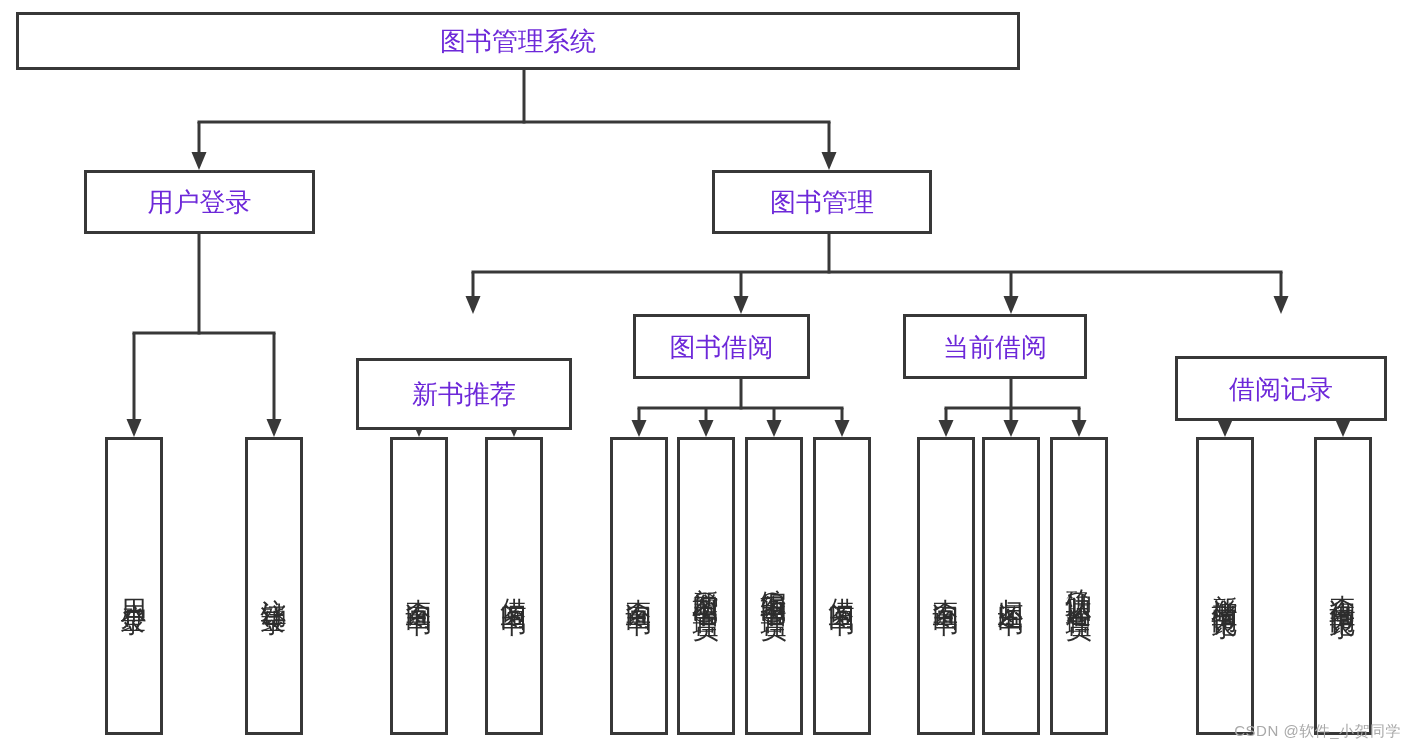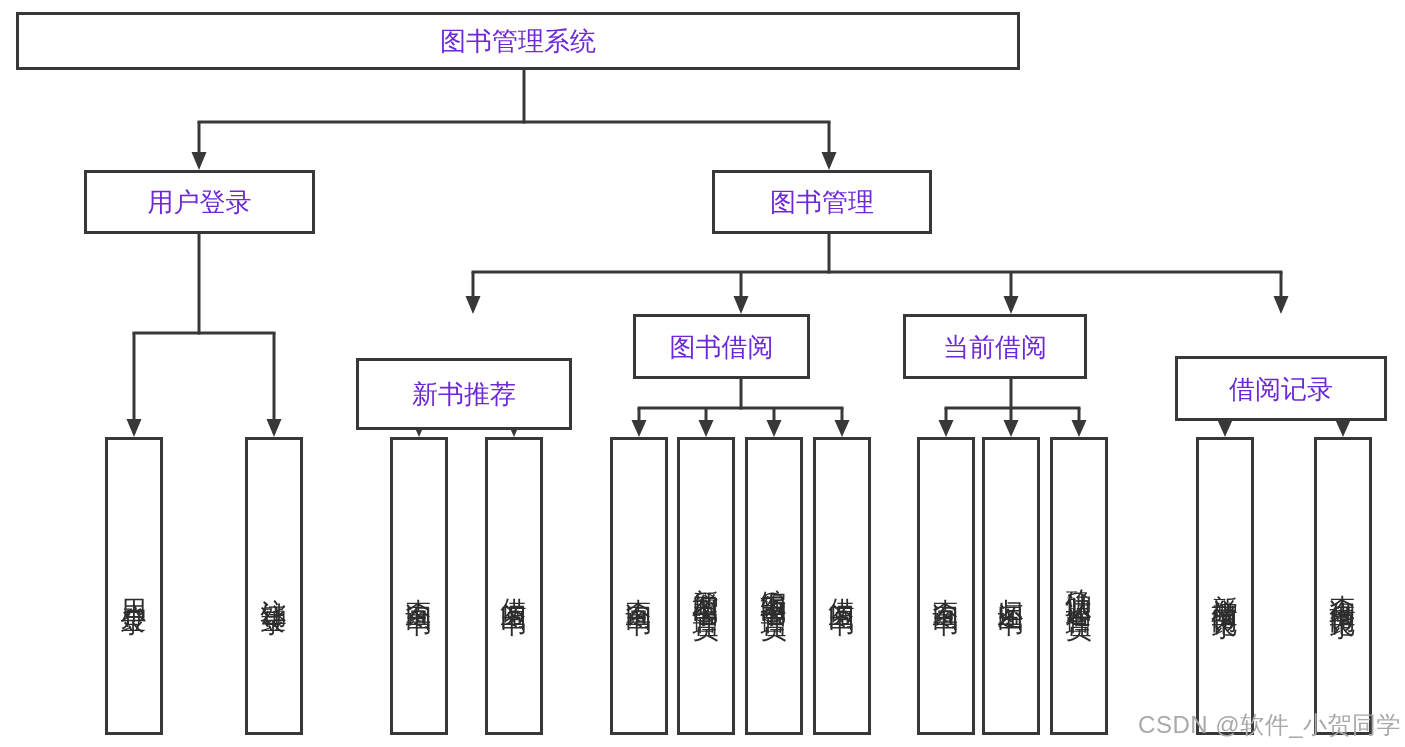--- a/index.html
+++ b/index.html
@@ -49,21 +49,21 @@
     fill:none;
   }
   #connectors polygon{
     fill:#383838;
     stroke:none;
   }
   .watermark{
     position:absolute;
     right:4px;
     bottom:6px;
-    font-size:24px;
+    font-size:15px;
     letter-spacing:0.5px;
     color:#a9a9a9;
     z-index:10;
   }
 </style>
 </head>
 <body>
 
 <div id="stage">
 

